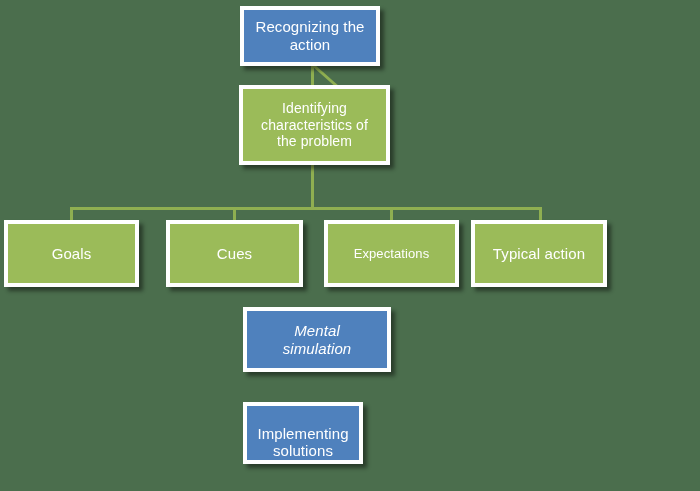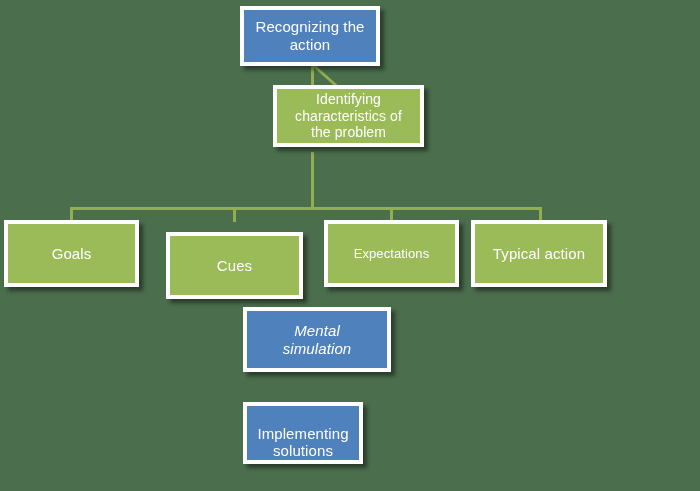--- a/index.html
+++ b/index.html
@@ -72,31 +72,31 @@
   <div class="conn" style="left:70px; top:207px; width:3px; height:15px;"></div>
   <div class="conn" style="left:233px; top:207px; width:3px; height:15px;"></div>
   <div class="conn" style="left:390px; top:207px; width:3px; height:15px;"></div>
   <div class="conn" style="left:539px; top:207px; width:3px; height:15px;"></div>
 
   <div class="node blue" style="left:240px; top:6px; width:140px; height:60px; font-size:15px;">
     <span class="label">Recognizing the
 action</span>
   </div>
 
-  <div class="node green" style="left:239px; top:85px; width:151px; height:62px; font-size:14px;margin-left:34px;">
+  <div class="node green" style="left:239px; top:85px; width:151px; height:80px; font-size:14px;">
     <span class="label">Identifying
 characteristics of
 the problem</span>
   </div>
 
   <div class="node green" style="left:4px; top:220px; width:135px; height:67px; font-size:15px;">
     <span class="label">Goals</span>
   </div>
 
-  <div class="node green" style="left:166px; top:220px; width:137px; height:67px; font-size:15px;margin-top:12px;">
+  <div class="node green" style="left:166px; top:220px; width:137px; height:67px; font-size:15px;">
     <span class="label">Cues</span>
   </div>
 
   <div class="node green" style="left:324px; top:220px; width:135px; height:67px; font-size:13px;">
     <span class="label">Expectations</span>
   </div>
 
   <div class="node green" style="left:471px; top:220px; width:136px; height:67px; font-size:15px;">
     <span class="label">Typical action</span>
   </div>

